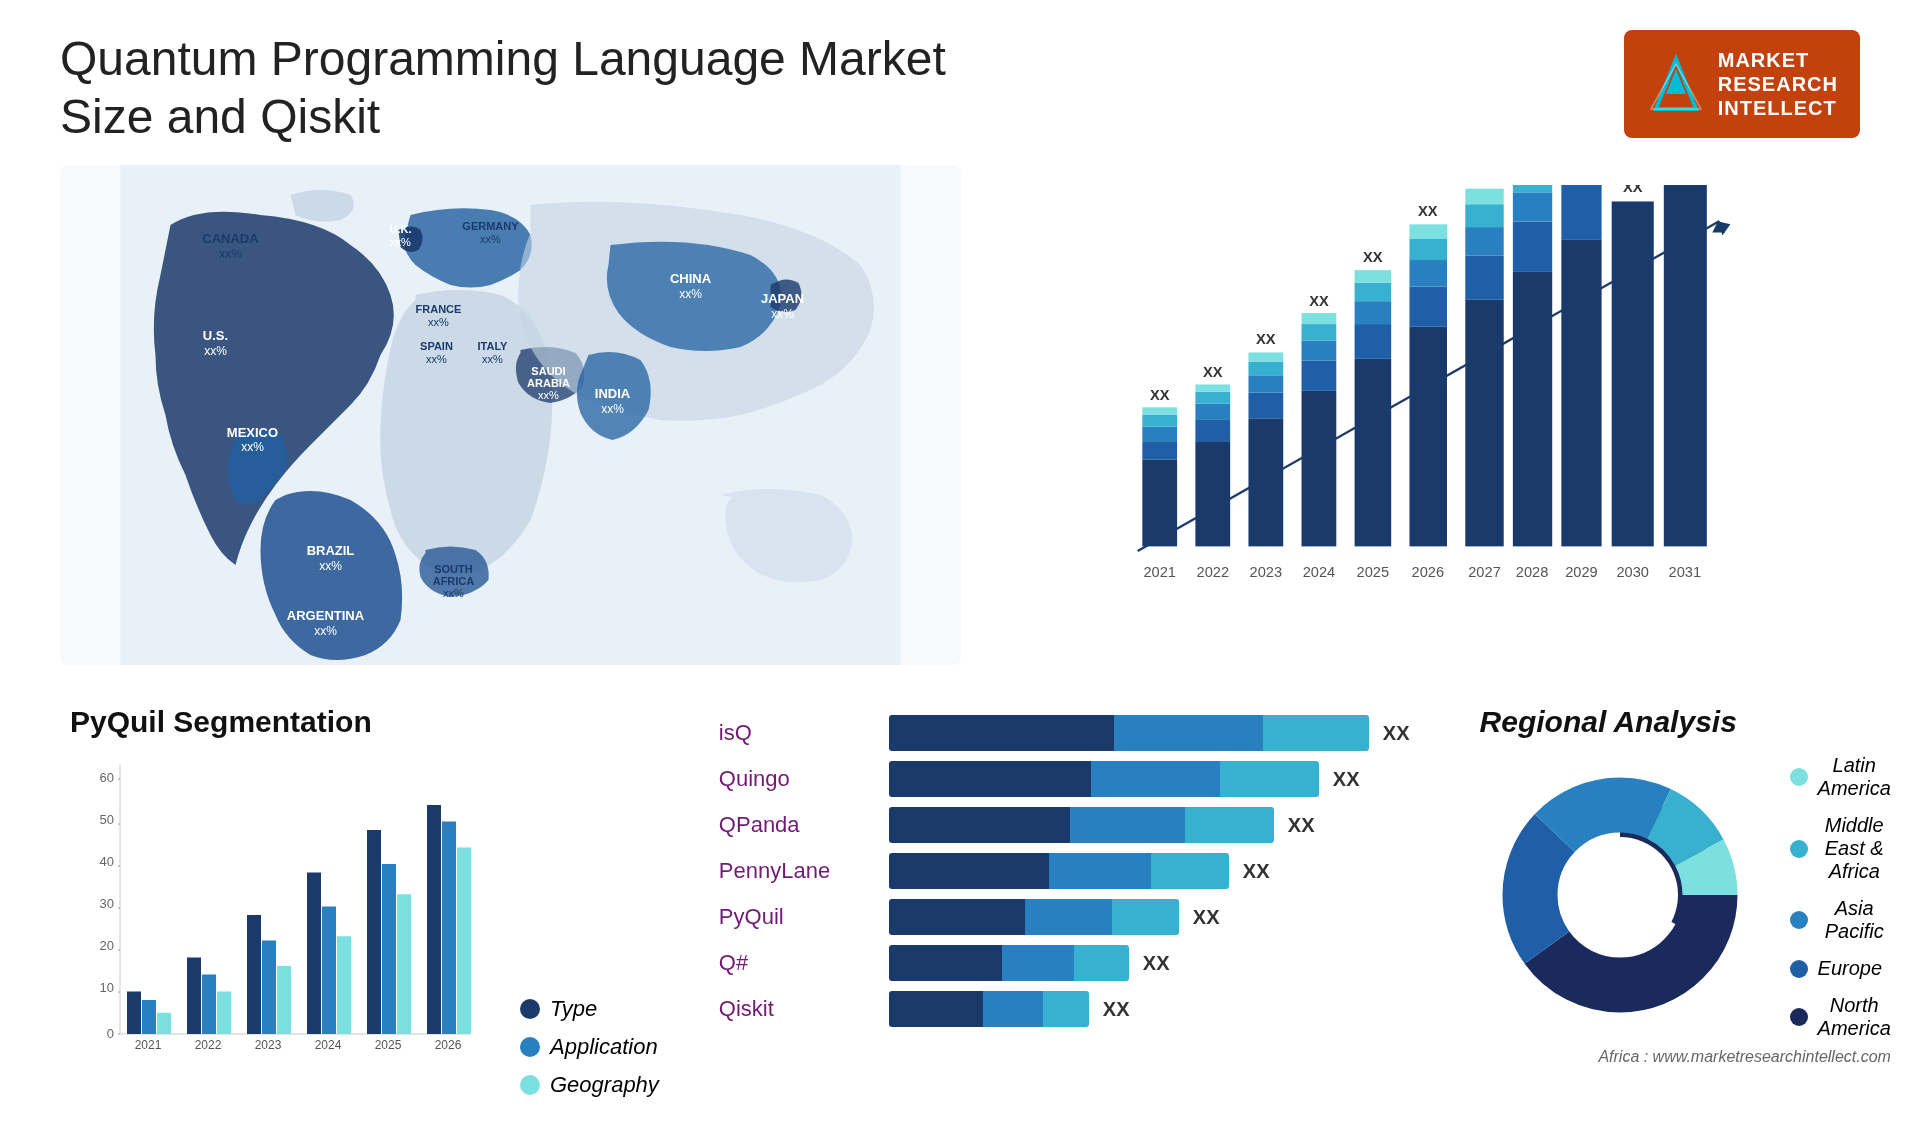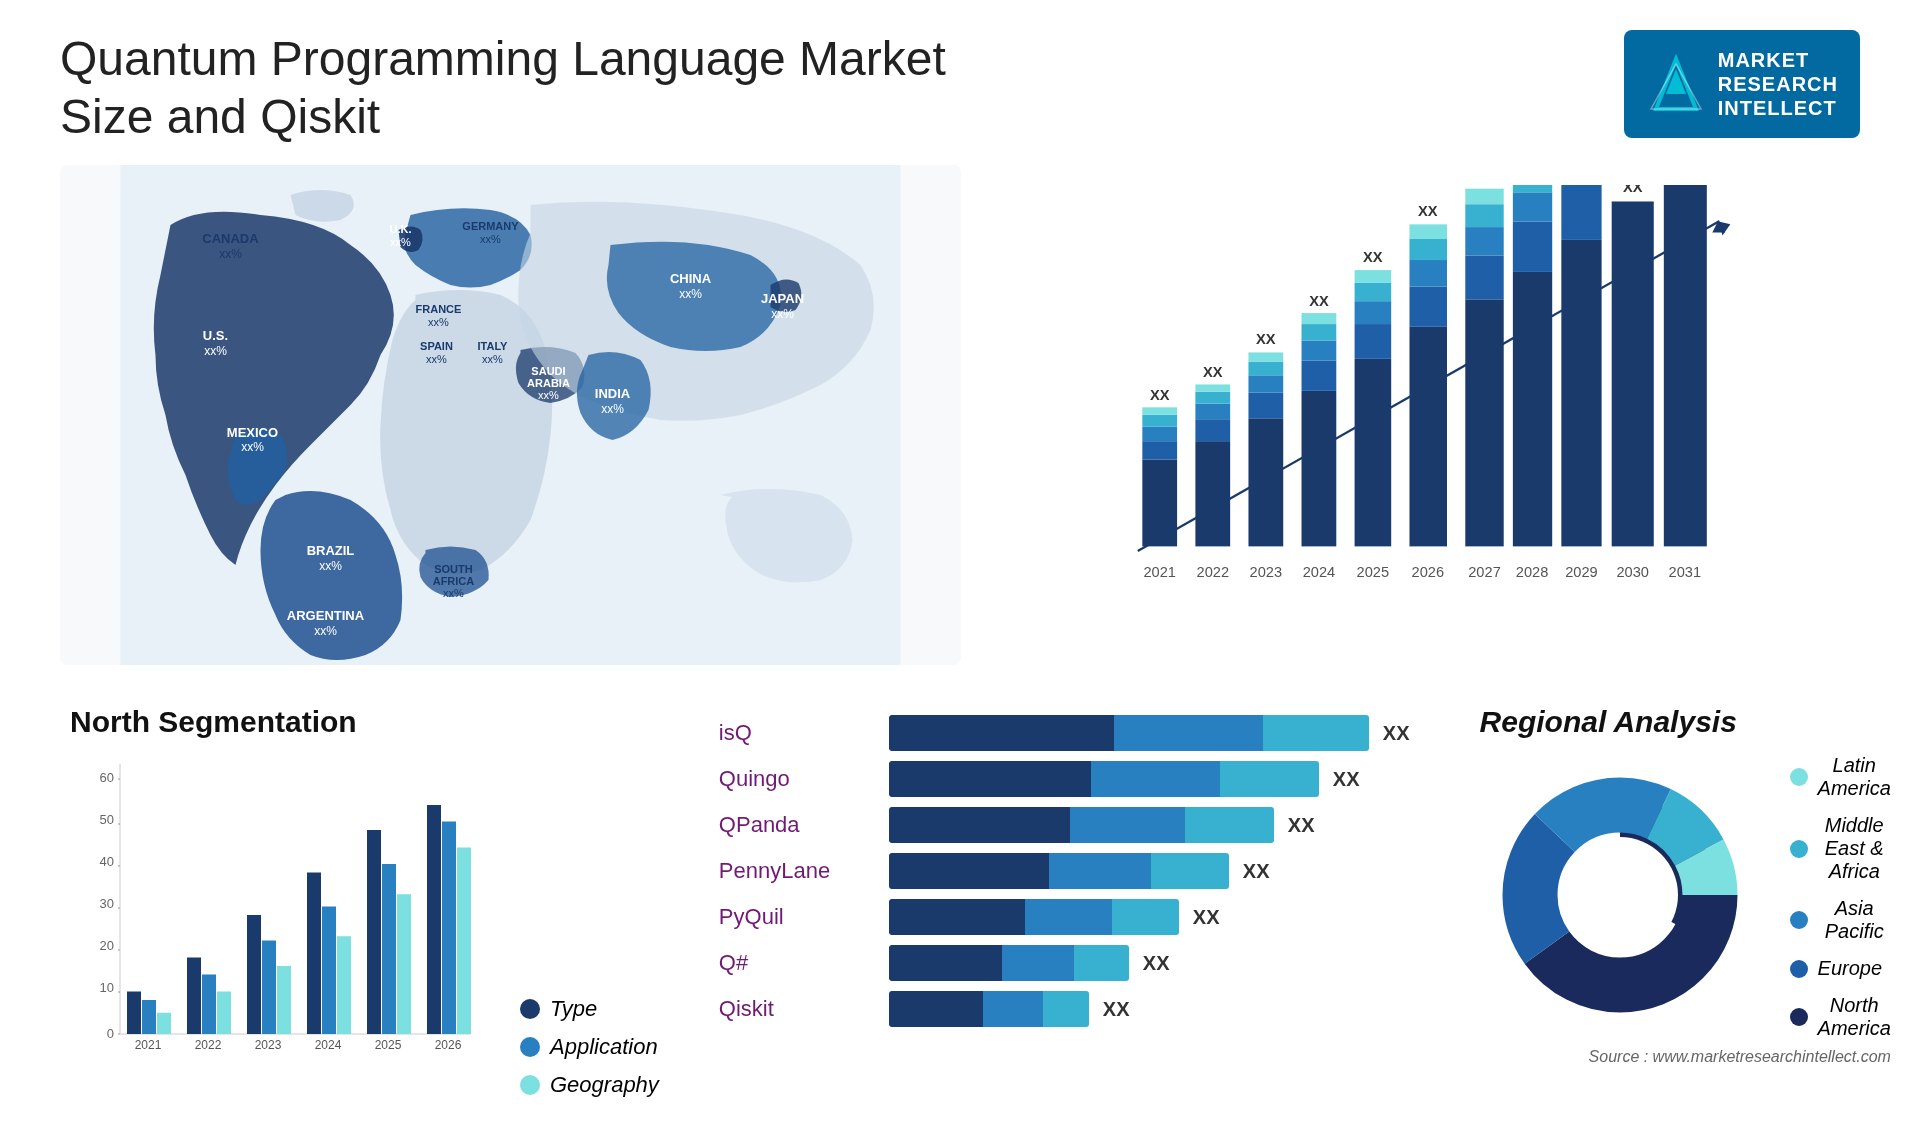--- a/index.html
+++ b/index.html
@@ -27,21 +27,21 @@
       font-size: 48px;
       font-weight: 400;
       color: #222;
       max-width: 900px;
       line-height: 1.2;
     }
     .logo {
       display: flex;
       align-items: center;
       gap: 12px;
-      background: #0369a1;
+      background: #c2410c;
       padding: 18px 22px;
       border-radius: 8px;
     }
     .logo-icon {
       width: 60px;
       height: 60px;
     }
     .logo-text {
       color: #fff;
       font-size: 20px;
@@ -416,21 +416,21 @@
           <text x="23" y="-10" font-size="16" text-anchor="middle" fill="#333" font-weight="bold">XX</text>
           <text x="23" y="428" font-size="16" text-anchor="middle" fill="#555">2031</text>
         </g>
       </svg>
     </div>
   </div>
 
   <div class="bottom-row">
 
     <div class="segmentation">
-      <div class="section-title">North Segmentation</div>
+      <div class="section-title">PyQuil Segmentation</div>
       <div class="seg-chart-area">
         <div class="seg-svg-wrap">
           <svg viewBox="0 0 420 340" width="420" height="340">
 
             <line x1="50" y1="10" x2="50" y2="280" stroke="#ccc" stroke-width="1"></line>
             <line x1="50" y1="280" x2="400" y2="280" stroke="#ccc" stroke-width="1"></line>
 
             <text x="44" y="284" font-size="13" text-anchor="end" fill="#666">0</text>
             <line x1="48" y1="280" x2="50" y2="280" stroke="#999"></line>
             <text x="44" y="238" font-size="13" text-anchor="end" fill="#666">10</text>
@@ -616,16 +616,16 @@
           <div class="region-legend-item">
             <div class="region-dot" style="background:#1e5fa8;"></div>
             <span>Europe</span>
           </div>
           <div class="region-legend-item">
             <div class="region-dot" style="background:#1a2a5c;"></div>
             <span>North America</span>
           </div>
         </div>
       </div>
-      <div class="source-text">Source : www.marketresearchintellect.com</div>
+      <div class="source-text">Africa : www.marketresearchintellect.com</div>
     </div>
   </div>
 </div>
 
 </body></html>

